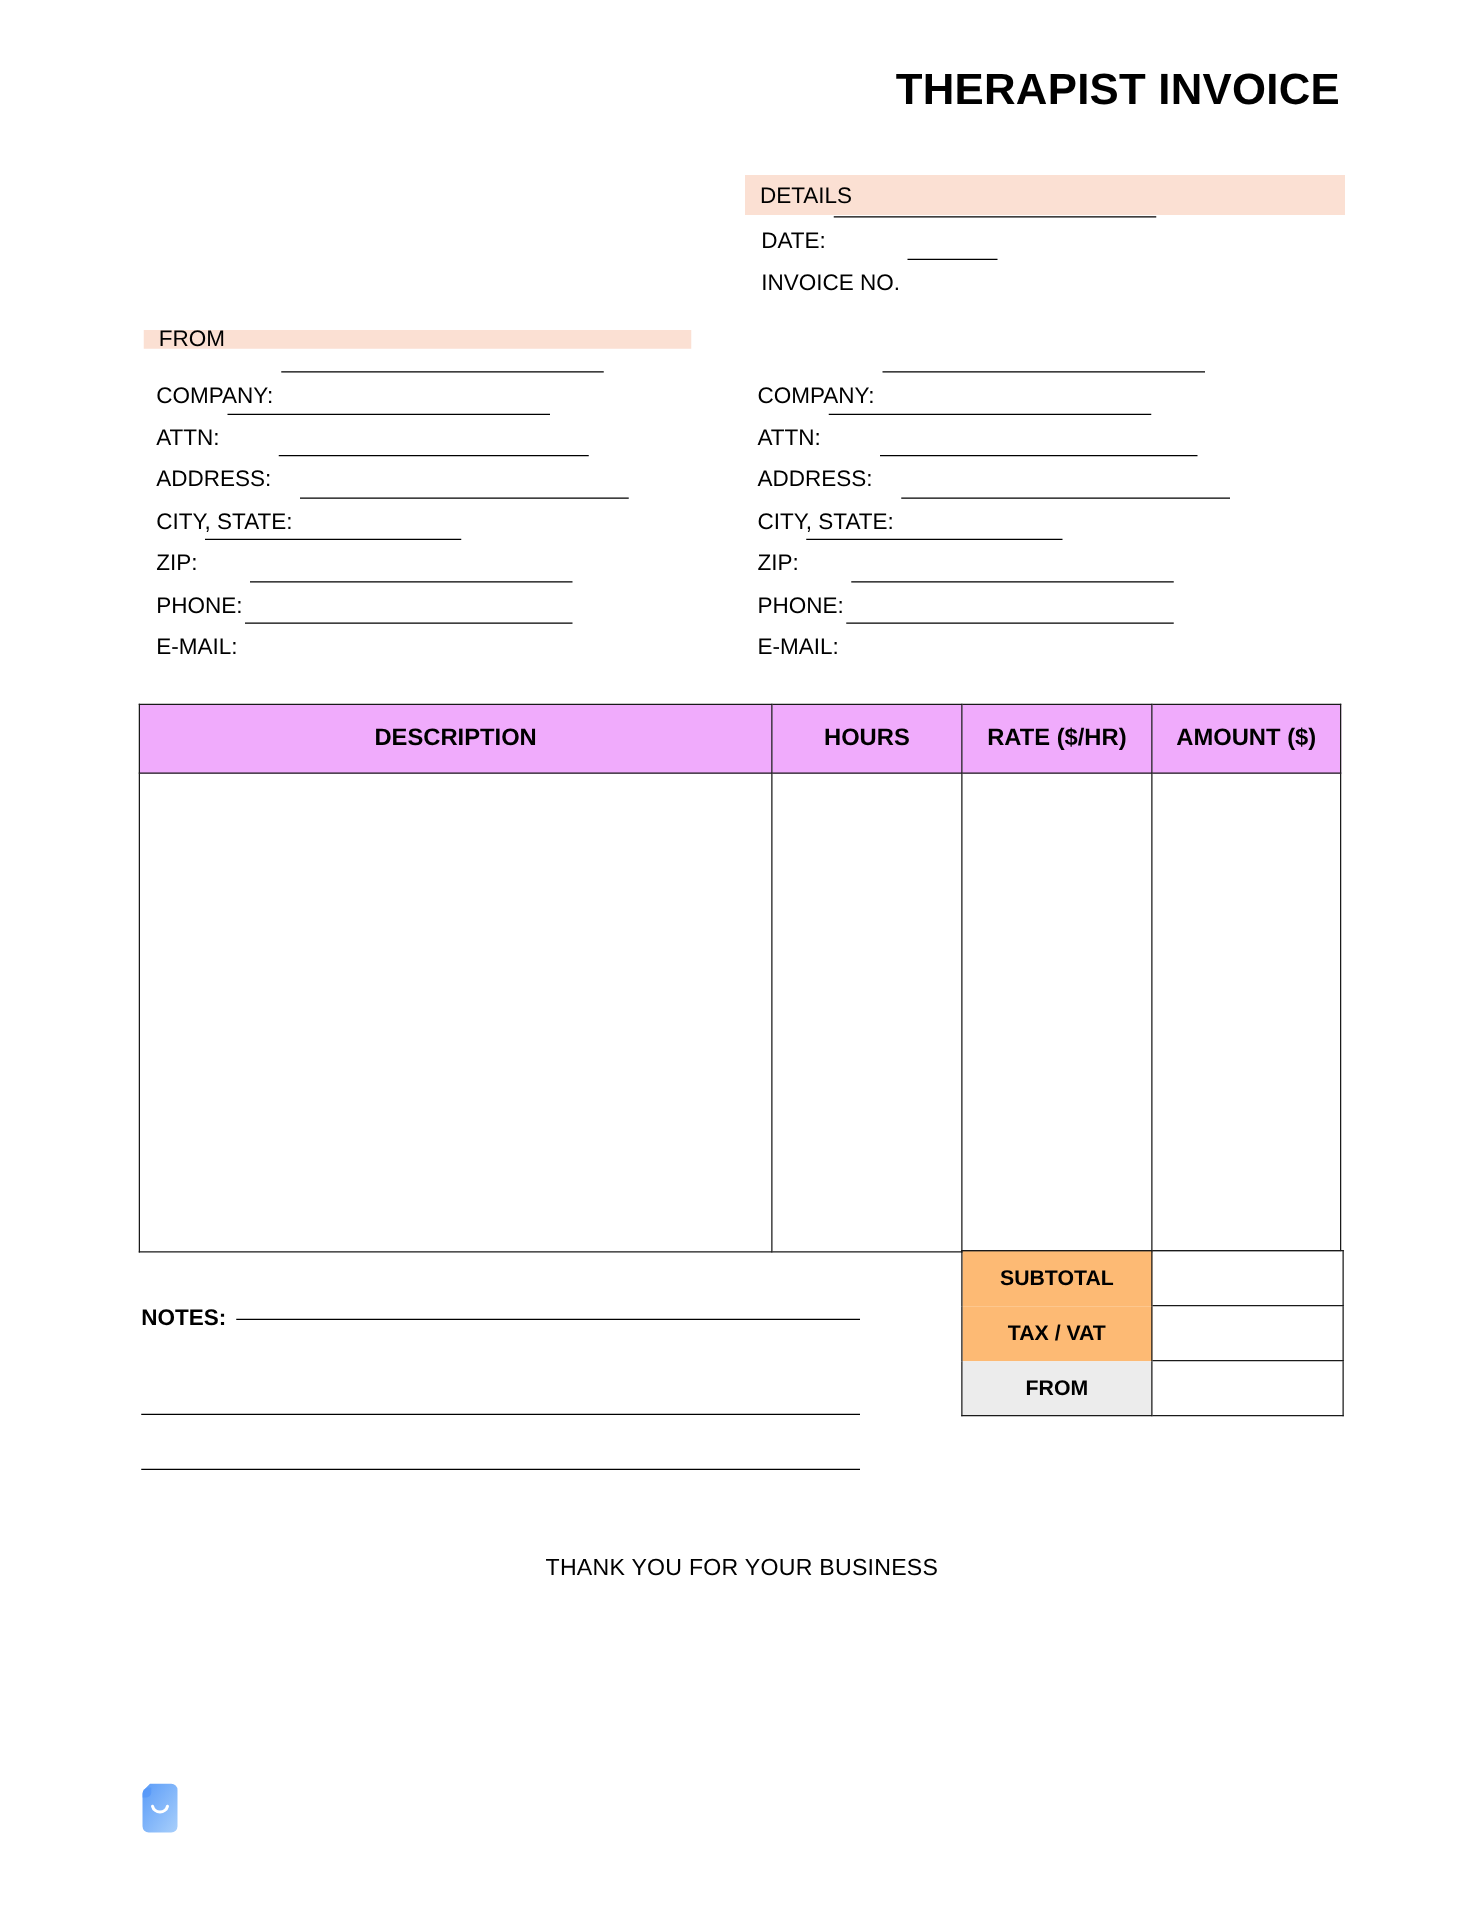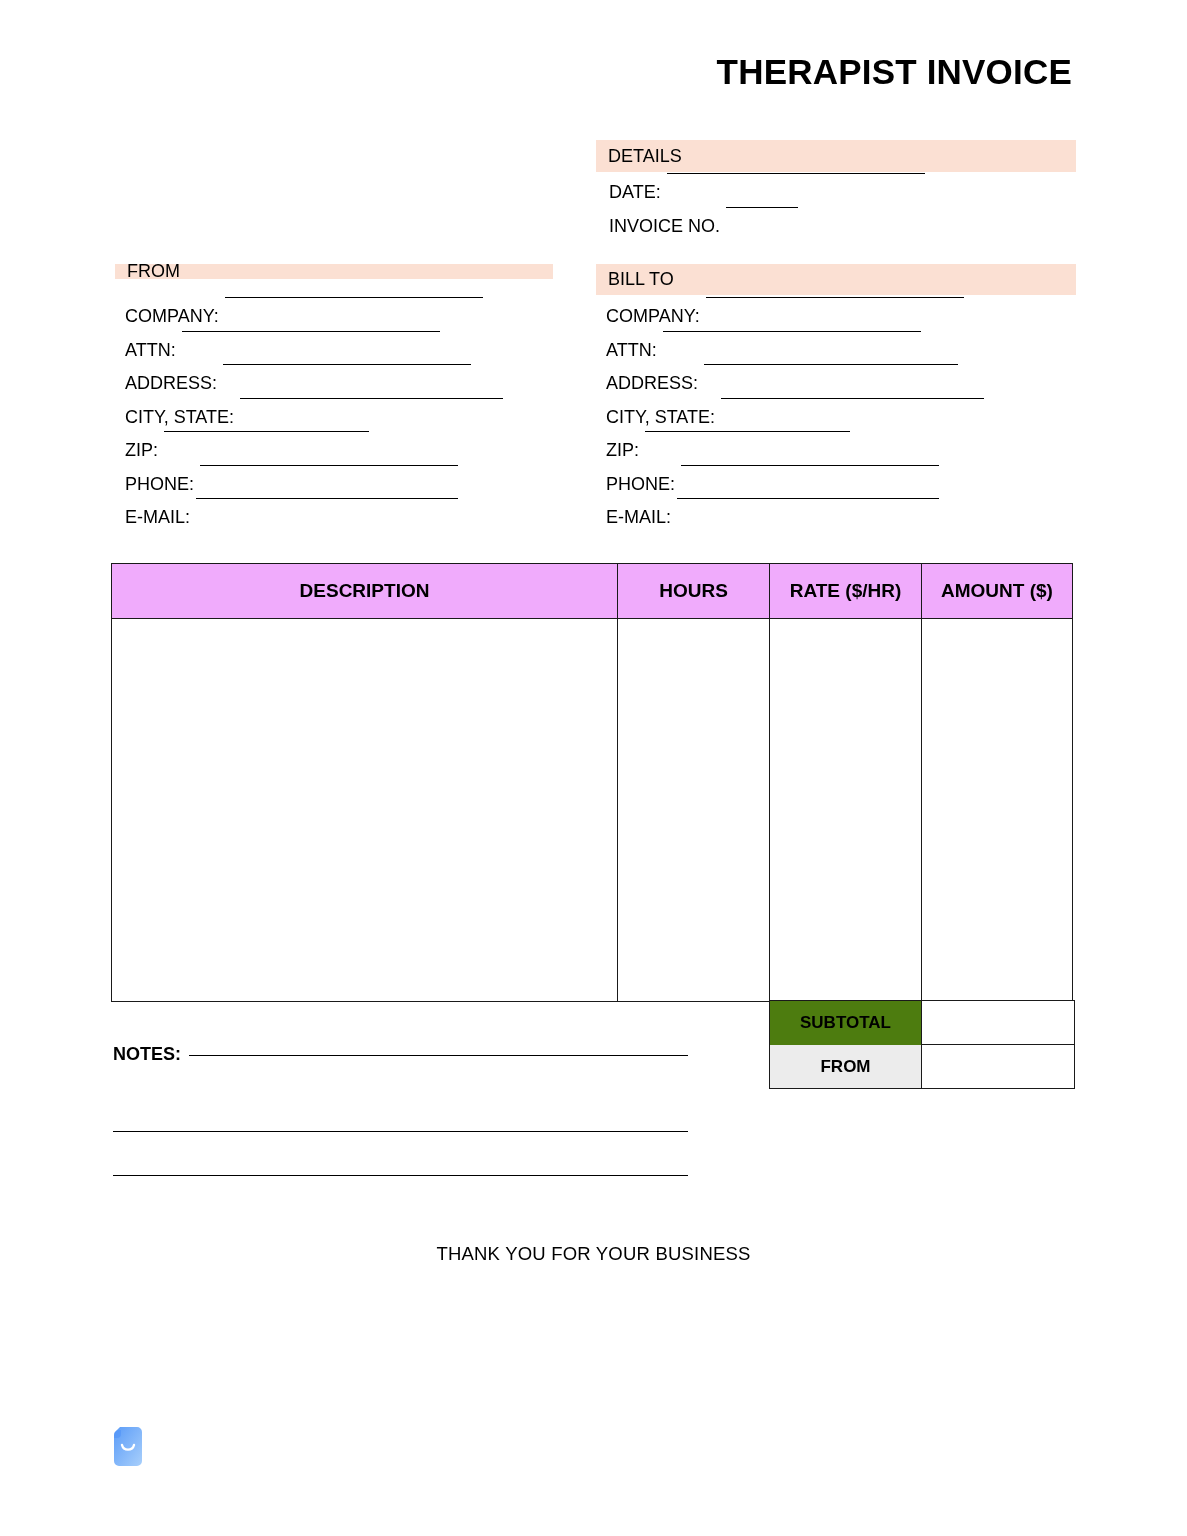--- a/index.html
+++ b/index.html
@@ -112,21 +112,21 @@
     border-collapse: collapse;
     table-layout: fixed;
   }
   .totals td {
     border: 1.7px solid #1a1a1a;
     height: 43px;
     padding: 0;
   }
   .totals .t-label {
     width: 151px;
-    background: #4d7c0f;
+    background: #fdba74;
     border-top-color: transparent;
     border-bottom-color: transparent;
     text-align: center;
     font-size: 17px;
     font-weight: bold;
     vertical-align: middle;
   }
   .totals tr:first-child .t-label { border-top-color: #1a1a1a; }
   .totals .t-label.total-label {
     background: #ECECEC;
@@ -233,23 +233,20 @@
       <div class="field">
         <span class="field-label">PHONE:</span>
         <span class="rule" style="width: 258px;"></span>
       </div>
       <div class="field">
         <span class="field-label">E-MAIL:</span>
         <span class="rule" style="width: 262px;"></span>
       </div>
     </div>
 
-  <div class="band band-billto">
-    <span>BILL TO</span>
-  </div>
   <div class="fieldlist fl-billto">
       <div class="field">
         <span class="field-label">COMPANY:</span>
         <span class="rule" style="width: 258px;"></span>
       </div>
       <div class="field">
         <span class="field-label">ATTN:</span>
         <span class="rule" style="width: 258px;"></span>
       </div>
       <div class="field">
@@ -299,20 +296,24 @@
     </tbody>
   </table>
 
   <table class="totals">
       <tbody>
         <tr>
           <td class="t-label">SUBTOTAL</td>
           <td class="t-value"></td>
         </tr>
         <tr>
+          <td class="t-label">TAX / VAT</td>
+          <td class="t-value"></td>
+        </tr>
+        <tr>
           <td class="t-label total-label">FROM</td>
           <td class="t-value"></td>
         </tr>
       </tbody>
     </table>
 
   <div class="notes">
     <div class="notes-row">
       <span>NOTES:</span>
       <span class="notes-rule"></span>

